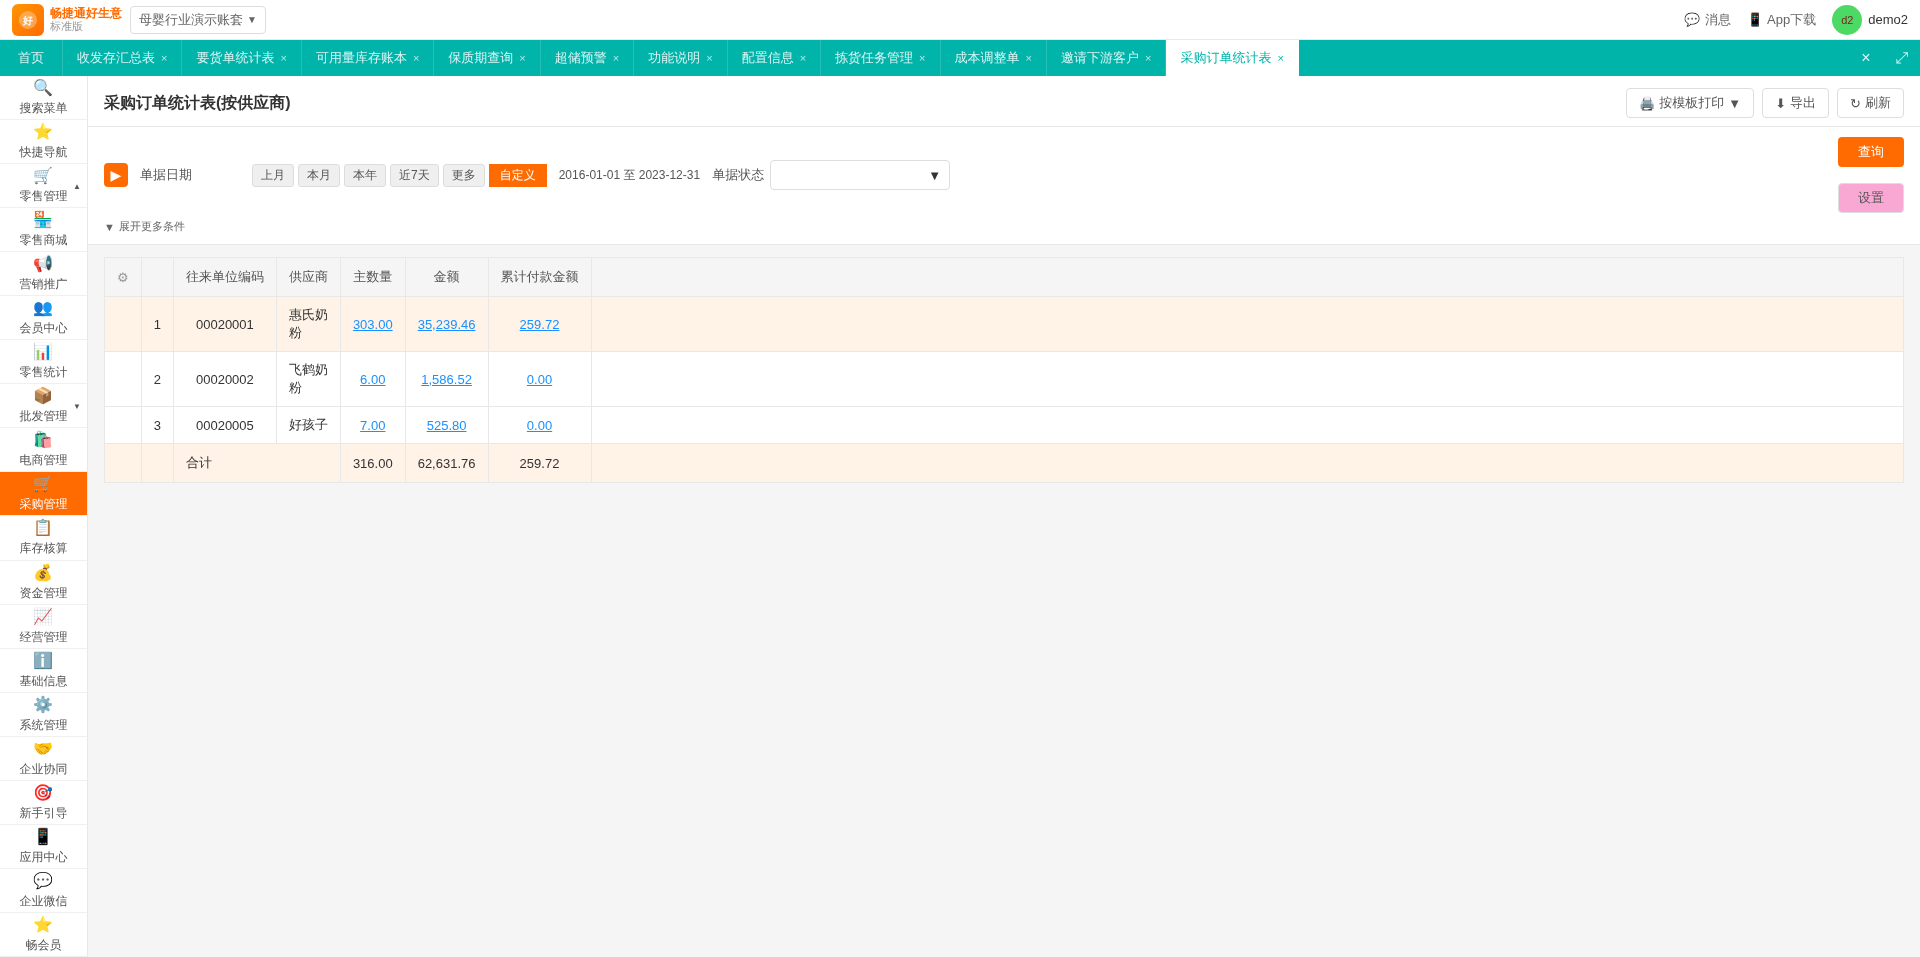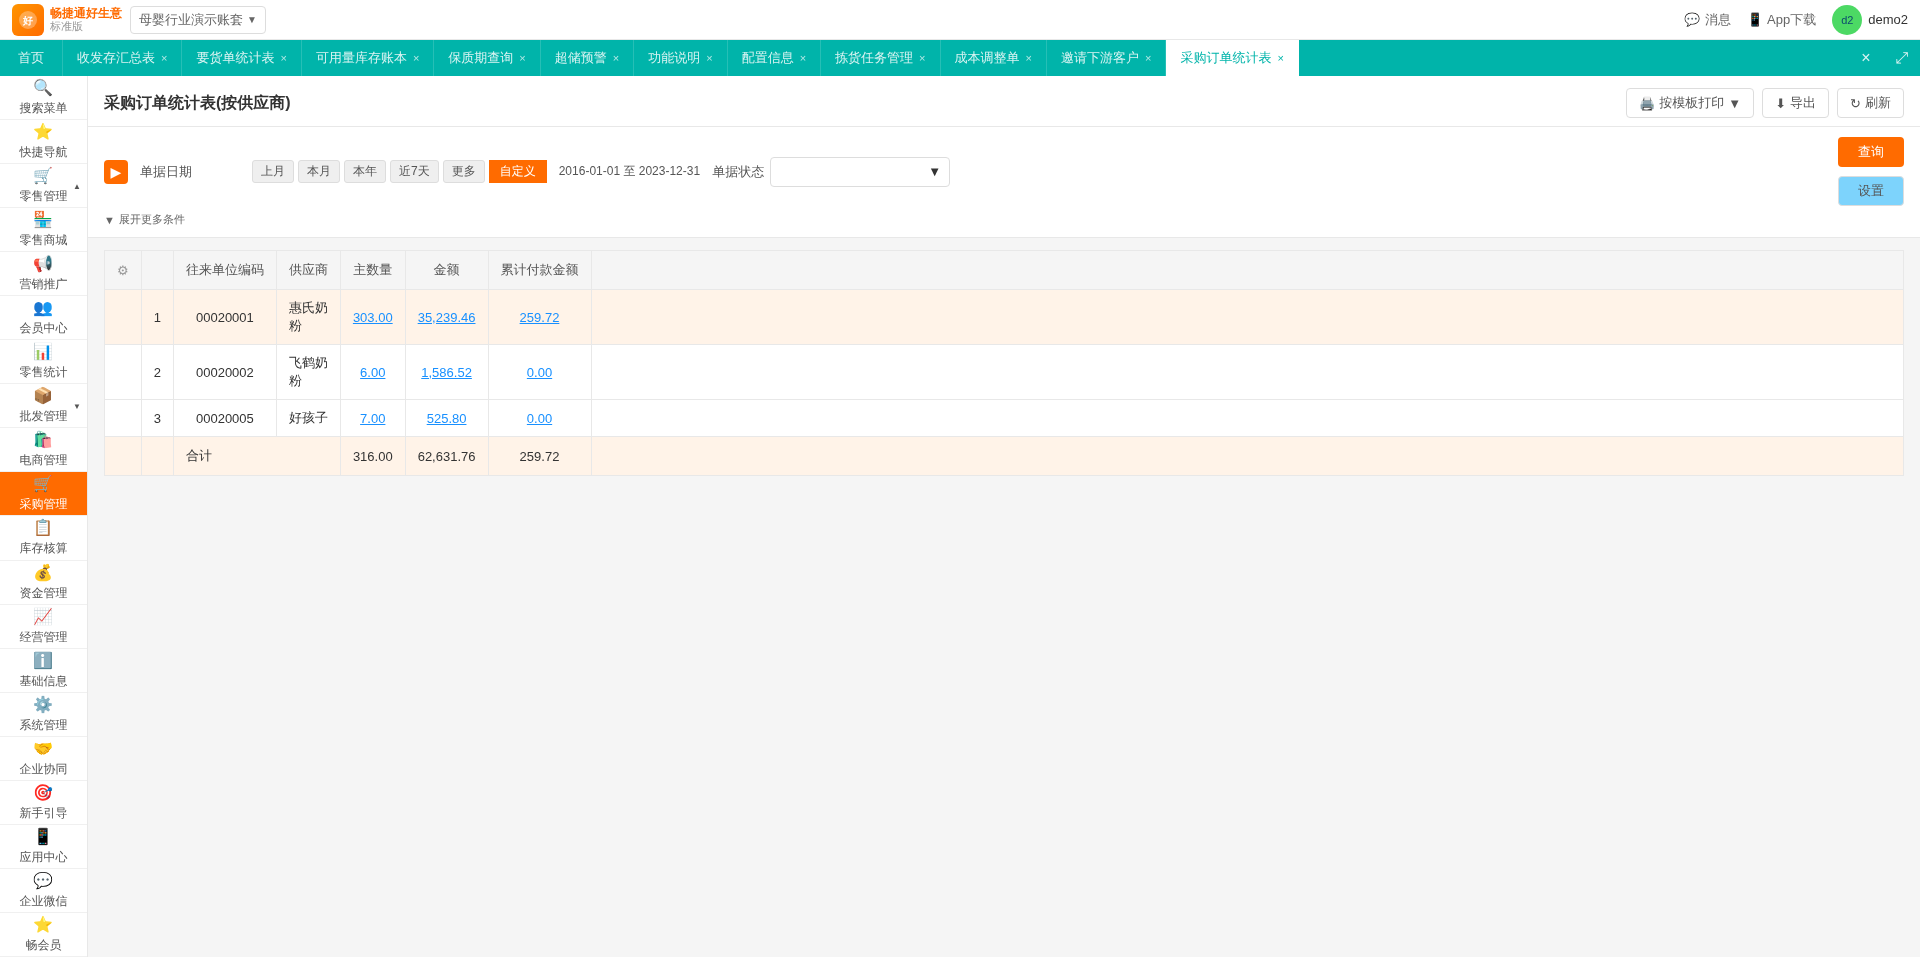--- a/index.html
+++ b/index.html
@@ -7,21 +7,21 @@
 
     
     .top-bar { height: 40px; background: #fff; display: flex; align-items: center; padding: 0 12px; border-bottom: 1px solid #e8e8e8; justify-content: space-between; flex-shrink: 0; }
     .top-bar-left { display: flex; align-items: center; gap: 8px; }
     .logo-area { display: flex; align-items: center; gap: 6px; }
     .logo-icon { width: 32px; height: 32px; background: linear-gradient(135deg, #ff9500, #ff6b00); border-radius: 6px; display: flex; align-items: center; justify-content: center; color: white; font-size: 12px; font-weight: bold; }
     .logo-text { color: #ff6b00; font-size: 12px; font-weight: bold; line-height: 1.2; }
     .workspace-selector { display: flex; align-items: center; gap: 4px; color: #666; font-size: 13px; cursor: pointer; padding: 4px 8px; border: 1px solid #ddd; border-radius: 4px; }
     .top-bar-right { display: flex; align-items: center; gap: 16px; }
     .top-bar-action { display: flex; align-items: center; gap: 4px; color: #666; font-size: 13px; cursor: pointer; }
-    .user-avatar { width: 30px; height: 30px; border-radius: 50%; background: #4cd964; display: flex; align-items: center; justify-content: center; color: #0c4a6e; font-size: 12px; }
+    .user-avatar { width: 30px; height: 30px; border-radius: 50%; background: #4cd964; display: flex; align-items: center; justify-content: center; color: #7f1d1d; font-size: 12px; }
     .user-name { color: #333; font-size: 13px; cursor: pointer; text-align: right; }
 
     
     .nav-tabs { height: 36px; background: #00b4aa; display: flex; align-items: center; padding: 0 0; flex-shrink: 0; overflow: hidden; }
     .nav-tab { height: 36px; display: flex; align-items: center; padding: 0 14px; color: rgba(255,255,255,0.85); font-size: 13px; cursor: pointer; white-space: nowrap; border-right: 1px solid rgba(255,255,255,0.15); position: relative; flex-shrink: 0; }
     .nav-tab.home { padding: 0 18px; }
     .nav-tab.active { background: #fff; color: #00b4aa; font-weight: 500; }
     .nav-tab .close-x { margin-left: 6px; font-size: 11px; color: rgba(255,255,255,0.7); cursor: pointer; }
     .nav-tab.active .close-x { color: #00b4aa; }
     .nav-tab-controls { margin-left: auto; display: flex; align-items: center; }
@@ -56,21 +56,21 @@
     .filter-label { color: #555; font-size: 13px; white-space: nowrap; }
     .date-shortcuts { display: flex; align-items: center; gap: 4px; margin-left: 48px; }
     .date-shortcut { padding: 2px 8px; border: 1px solid #ddd; border-radius: 3px; font-size: 12px; color: #555; cursor: pointer; }
     .date-shortcut.custom { background: #ff6b00; color: white; border-color: #ff6b00; border-radius: 0; padding: 2px 10px; }
     .date-range { color: #555; font-size: 12px; white-space: nowrap; }
     .filter-field { display: flex; align-items: center; gap: 6px; }
     .filter-field label { color: #555; font-size: 13px; white-space: nowrap; }
     .filter-select { height: 30px; border: 1px solid #ddd; border-radius: 4px; padding: 0 8px; font-size: 13px; color: #333; background: #fff; min-width: 140px; cursor: pointer; display: flex; align-items: center; justify-content: space-between; }
     .filter-input { height: 30px; border: 1px solid #ddd; border-radius: 4px; padding: 0 8px; font-size: 13px; color: #333; background: #fff; min-width: 200px; }
     .btn-query { height: 30px; padding: 0 20px; background: #ff6b00; color: white; border: none; border-radius: 4px; font-size: 13px; cursor: pointer; }
-    .btn-settings { height: 30px; padding: 0 14px; background: #7dd3fc; color: #555; border: 1px solid #ddd; border-radius: 4px; font-size: 13px; cursor: pointer; }
+    .btn-settings { height: 30px; padding: 0 14px; background: #f9a8d4; color: #555; border: 1px solid #ddd; border-radius: 4px; font-size: 13px; cursor: pointer; }
     .expand-more { display: flex; align-items: center; gap: 4px; color: #666; font-size: 13px; cursor: pointer; margin-top: 6px; }
     .expand-more span { font-size: 11px; }
 
     
     .table-container { flex: 1; overflow: auto; padding: 12px 16px; }
     .data-table { width: 100%; border-collapse: collapse; background: #fff; }
     .data-table th { background: #f5f5f5; color: #555; font-weight: 500; font-size: 13px; padding: 10px 12px; text-align: center; border: 1px solid #e8e8e8; white-space: nowrap; }
     .data-table td { padding: 9px 12px; border: 1px solid #e8e8e8; font-size: 13px; color: #333; text-align: center; }
     .data-table tr.highlighted td { background: #fff3e8; }
     .data-table td.link { color: #1890ff; text-decoration: underline; cursor: pointer; }
@@ -305,21 +305,21 @@
 
         <div class="filter-field">
           <label>单据状态</label>
           <div class="filter-select" style="min-width:180px;">
             <span></span>
             <span>▼</span>
           </div>
         </div>
 
 
-        <div style="display:flex;flex-direction:column;gap:9px;margin-left:auto;">
+        <div style="display:flex;flex-direction:column;gap:16px;margin-left:auto;">
           <button class="btn-query">查询</button>
           <button class="btn-settings">设置</button>
         </div>
       </div>
       <div class="expand-more">
         <span>▼</span>
         <span>展开更多条件</span>
       </div>
     </div>
 

